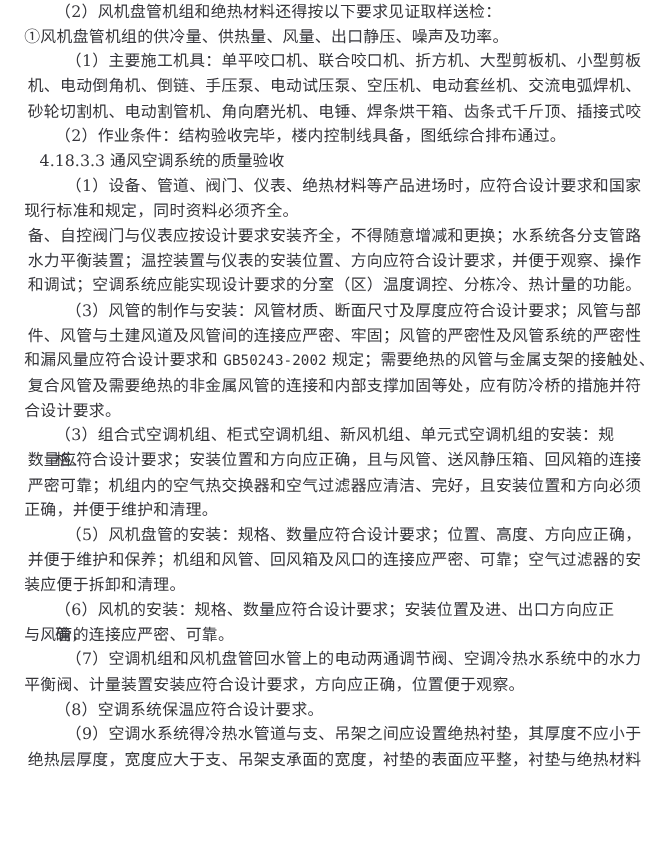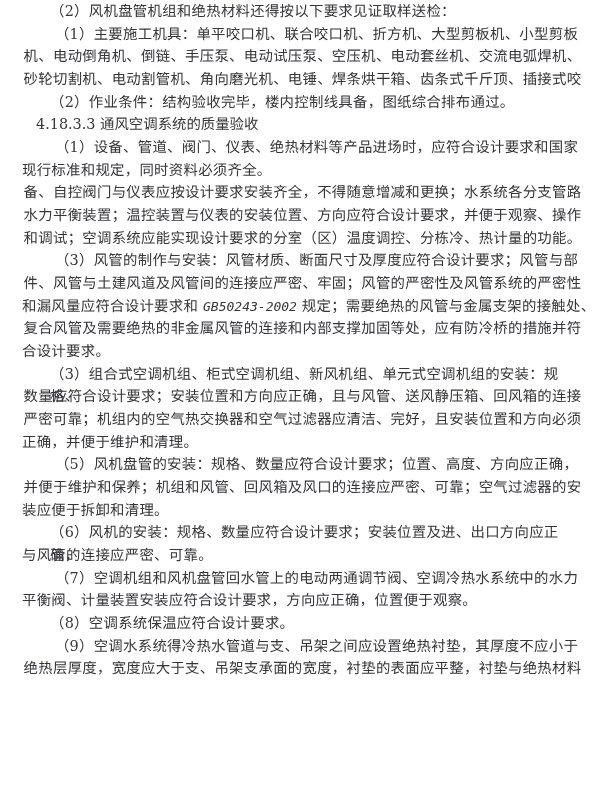--- a/index.html
+++ b/index.html
@@ -32,21 +32,21 @@
     line-height: 22.68px;
     font-size: 14.4px;
     letter-spacing: 0.02em;
     white-space: nowrap;
     overflow: visible;
   }
 
   
   .line.just {
     display: flex;
-    justify-content: center;
+    justify-content: flex-end;
     white-space: normal;
   }
   .line.just > span {
     display: inline-block;
   }
 
   
   .indent {
     padding-left: 28px;
   }
@@ -59,35 +59,35 @@
   .num {
     font-family: "DejaVu Serif", "Liberation Serif", serif;
     letter-spacing: 0;
   }
 
   
   .code {
     font-family: "DejaVu Sans Mono", "Liberation Mono", monospace;
     font-size: 13px;
     letter-spacing: 0;
-    font-style: italic;
   }
 
   
   .circled {
     padding-left: 0;
   }
 </style>
 </head>
 <body>
 
 <div class="page">
   <div class="body-text">
 
     <div class="line indent">（2）风机盘管机组和绝热材料还得按以下要求见证取样送检：</div>
+    <div class="line circled">①风机盘管机组的供冷量、供热量、风量、出口静压、噪声及功率。</div>
 
 
     <div class="line just indent">
       <span>（1）主要施工机具：单平咬口机、联合咬口机、折方机、大型剪板机、小型剪板</span>
     </div>
     <div class="line just">
       <span>机、电动倒角机、倒链、手压泵、电动试压泵、空压机、电动套丝机、交流电弧焊机、</span>
     </div>
     <div class="line just">
       <span>砂轮切割机、电动割管机、角向磨光机、电锤、焊条烘干箱、齿条式千斤顶、插接式咬</span>

